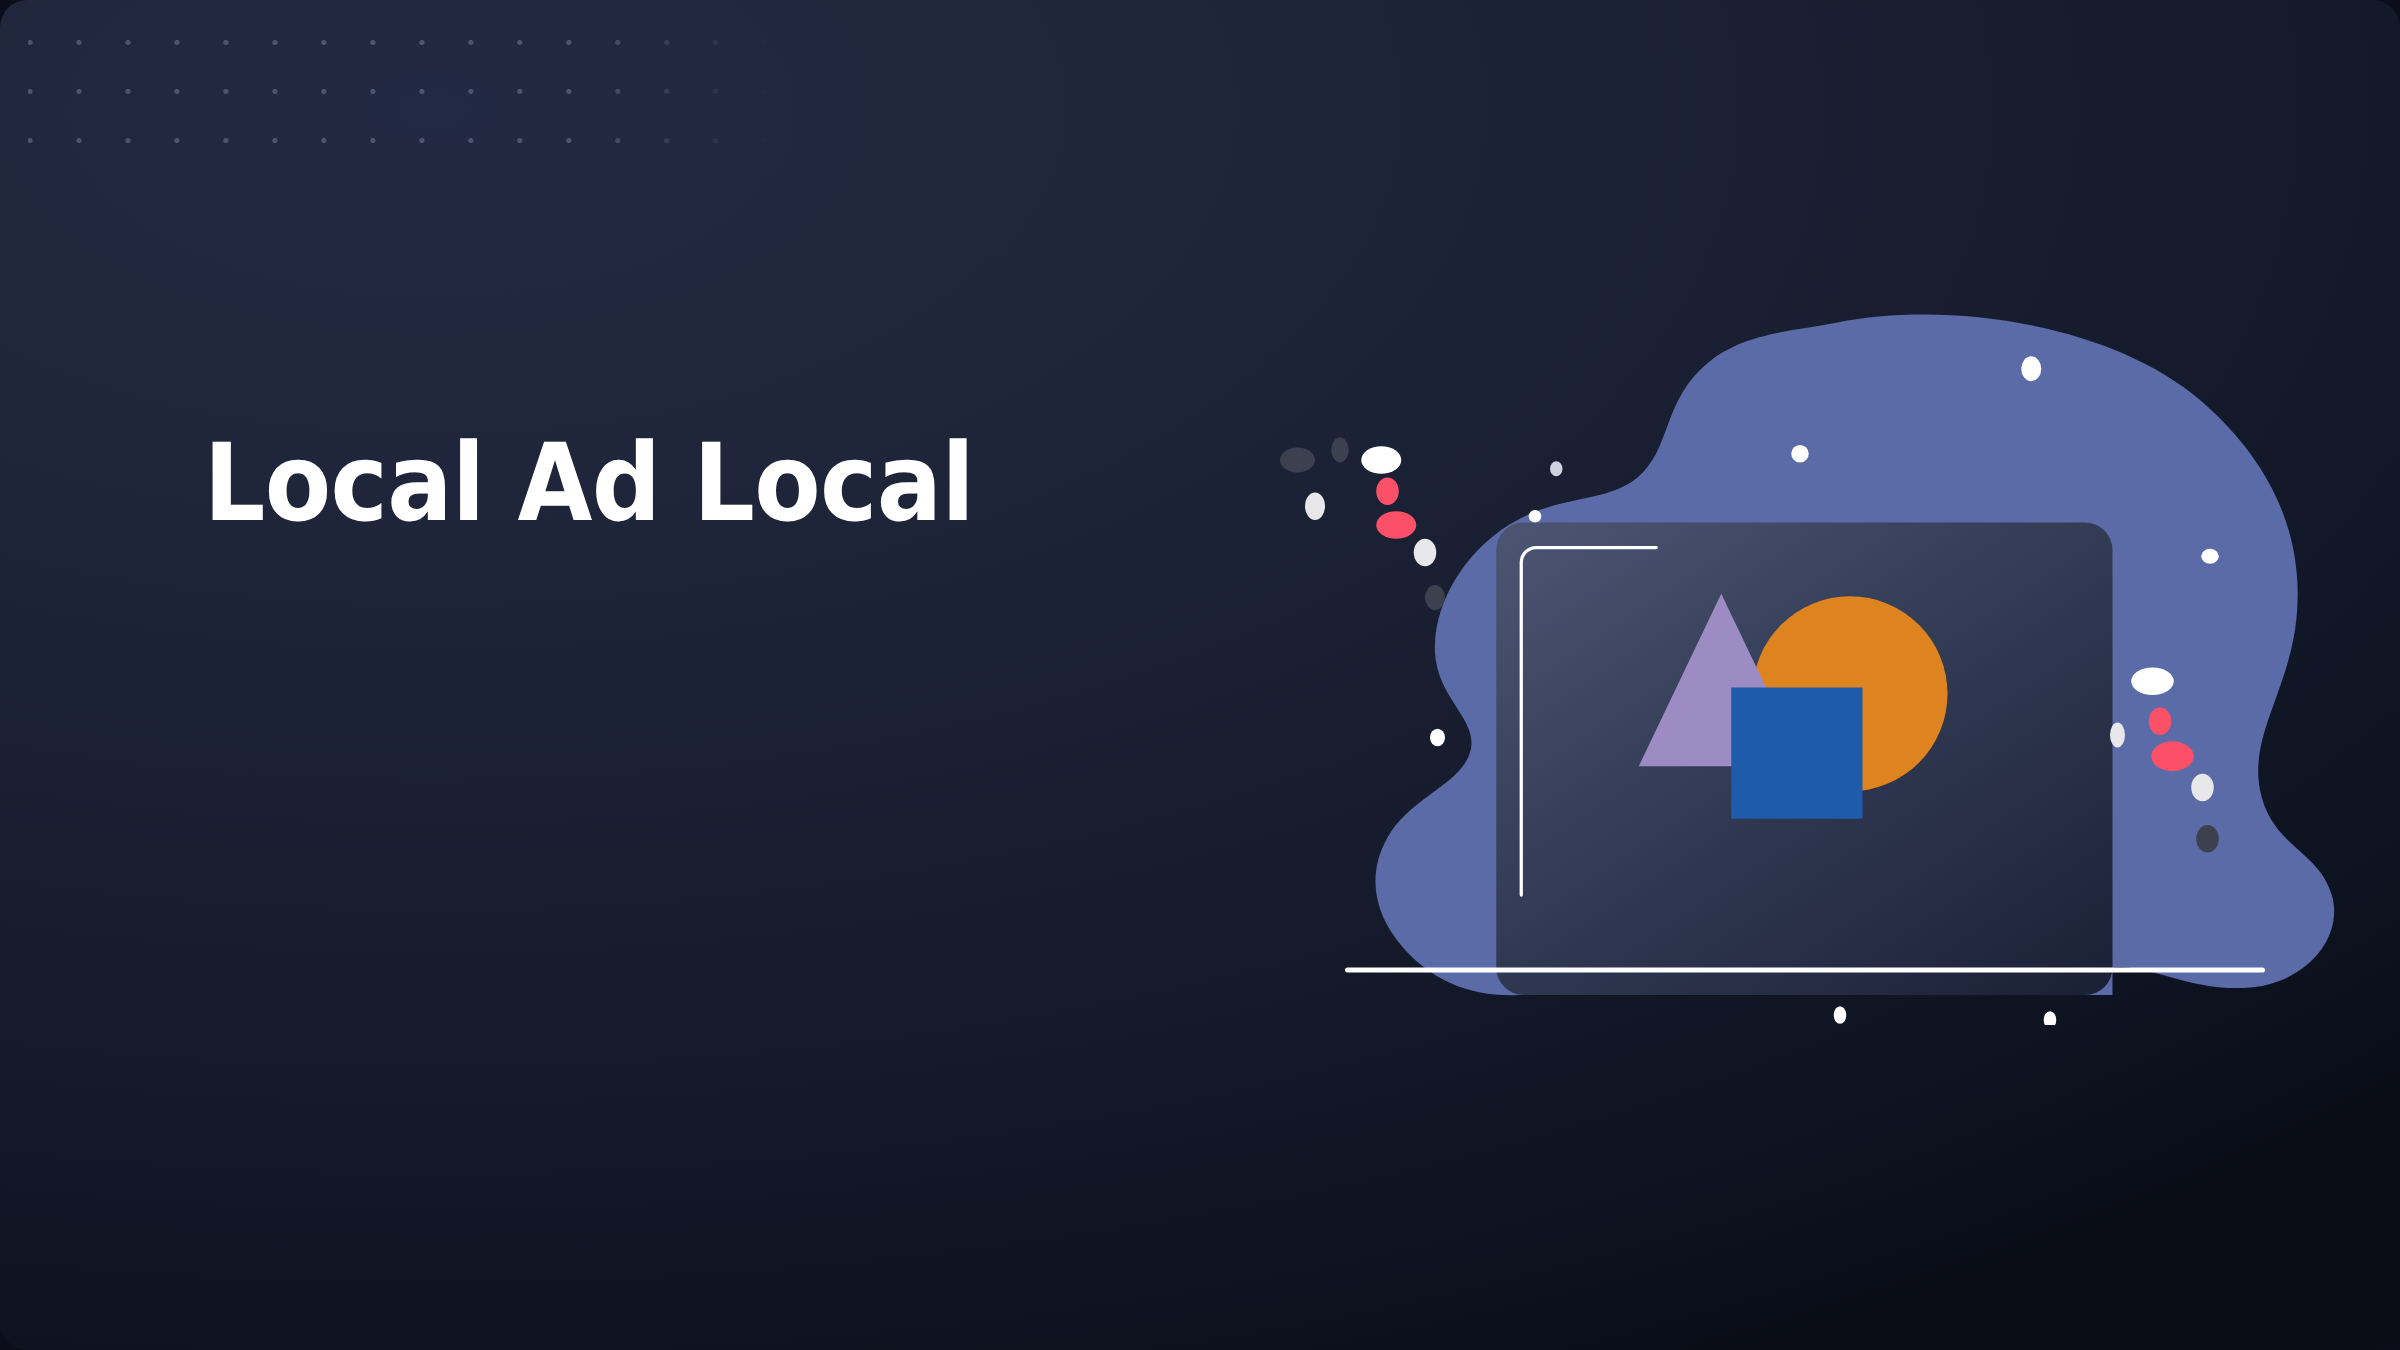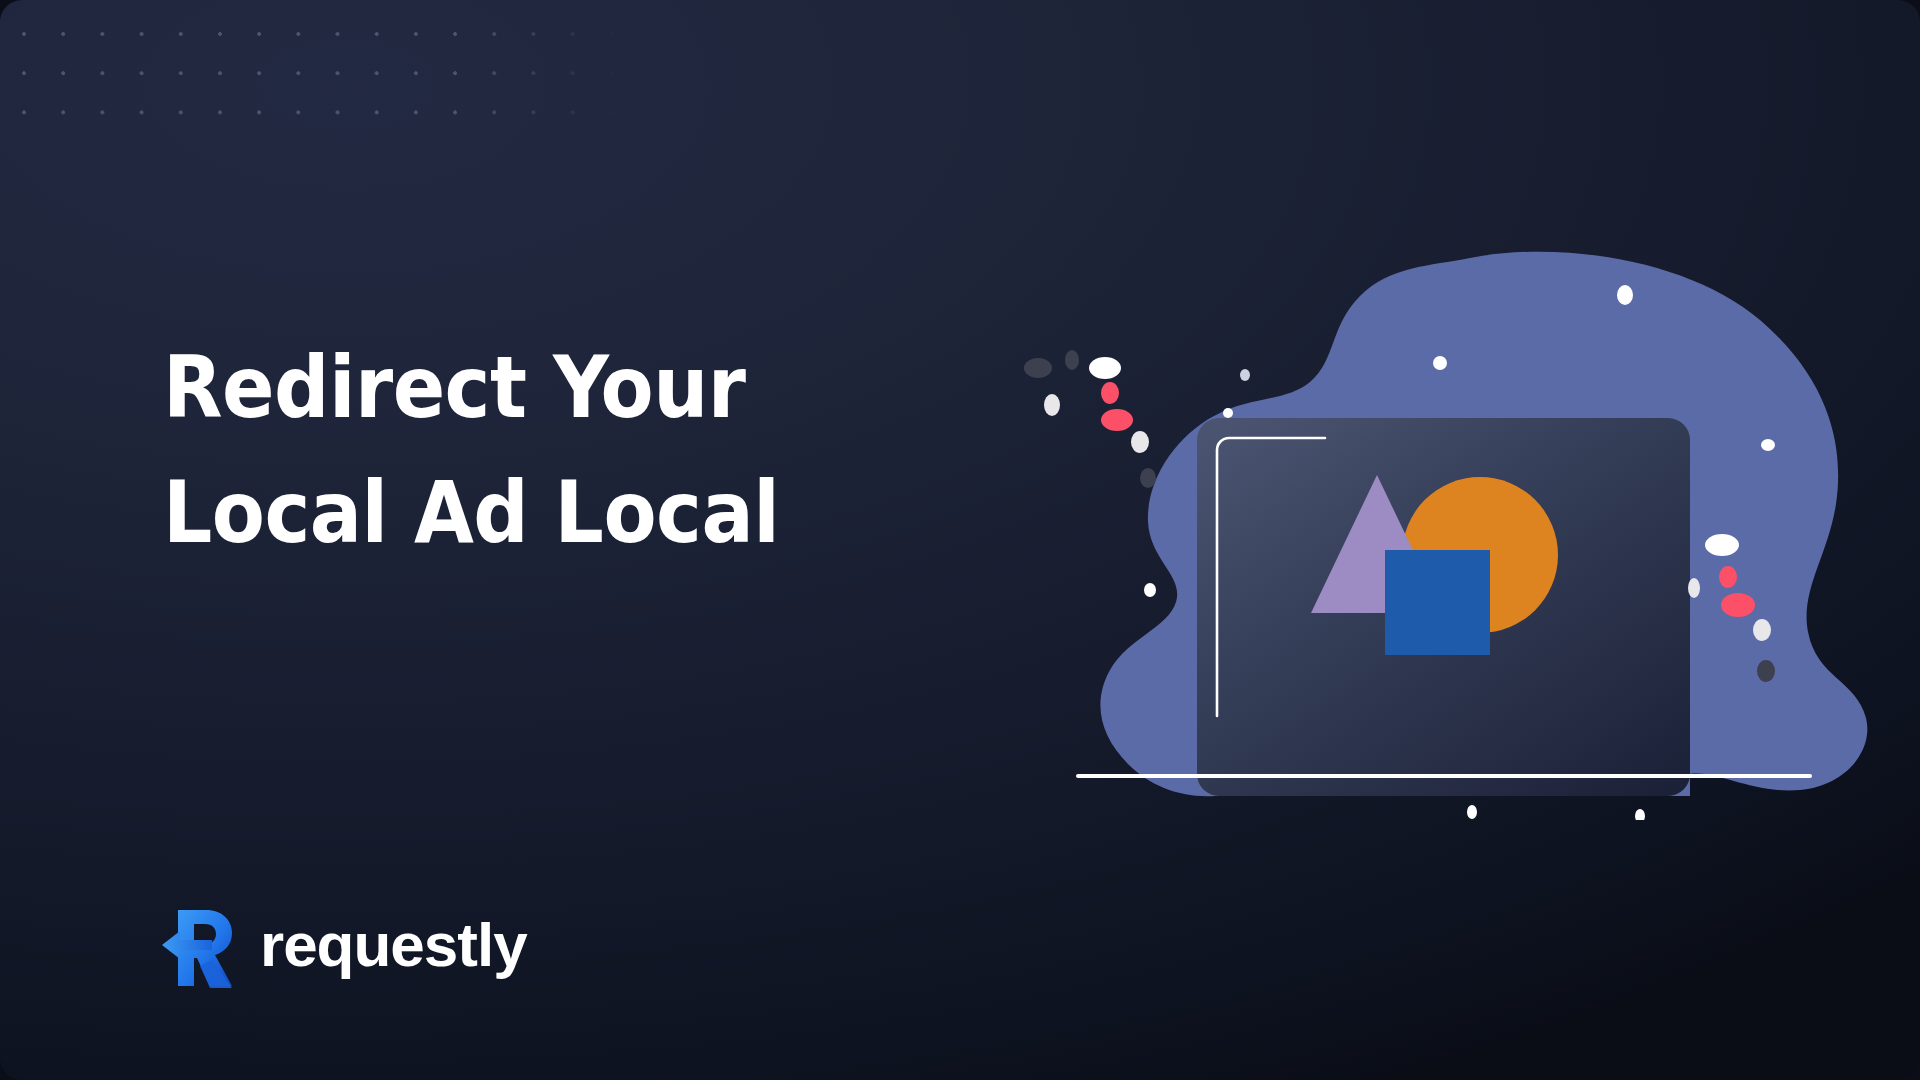--- a/index.html
+++ b/index.html
@@ -77,49 +77,23 @@
   #illustration svg { display:block; width:100%; height:100%; }
 </style>
 </head>
 <body>
 
 <div id="canvas">
 
   <div id="dot-grid"></div>
 
   <h1 id="headline">
-    <span class="line">Redirect Your</span>
     <span class="line">Local Ad Local</span>
   </h1>
 
-  <div id="logo-lockup">
-    <span id="logo-mark">
-      <svg viewBox="0 0 78 90" xmlns="http://www.w3.org/2000/svg" aria-hidden="true">
-        <defs>
-          <linearGradient id="rgrad" x1="0" y1="0" x2="1" y2="1">
-            <stop offset="0%" stop-color="#3c9bf5"></stop>
-            <stop offset="55%" stop-color="#2176ea"></stop>
-            <stop offset="100%" stop-color="#1248c4"></stop>
-          </linearGradient>
-          <linearGradient id="agrad" x1="0" y1="0" x2="1" y2="0">
-            <stop offset="0%" stop-color="#3c9bf5"></stop>
-            <stop offset="100%" stop-color="#1b63da"></stop>
-          </linearGradient>
-        </defs>
-
-        <path d="M18 10 H46 C62 10 72 20 72 33 C72 44 65 52 55 55 L72 86 H50 L37 58 H34 V86 H18 Z
-                 M34 24 V44 H45 C52 44 56 40 56 34 C56 28 52 24 45 24 Z" fill="url(#rgrad)"></path>
-
-        <path d="M52 60 L72 88 H50 L40 66 Z" fill="#1b63da" opacity="0.9"></path>
-
-        <path d="M52 40 H20 V31 L2 45 L20 59 V50 H52 Z" fill="url(#agrad)"></path>
-      </svg>
-    </span>
-    <span id="logo-wordmark">requestly</span>
-  </div>
 
   <div id="illustration">
     <svg viewBox="0 0 900 570" xmlns="http://www.w3.org/2000/svg" aria-hidden="true">
       <defs>
         <linearGradient id="cardGrad" x1="0.08" y1="0" x2="0.95" y2="1">
           <stop offset="0%" stop-color="#4a5470"></stop>
           <stop offset="38%" stop-color="#363f59"></stop>
           <stop offset="100%" stop-color="#1b2137"></stop>
         </linearGradient>
         <clipPath id="cardClip">

